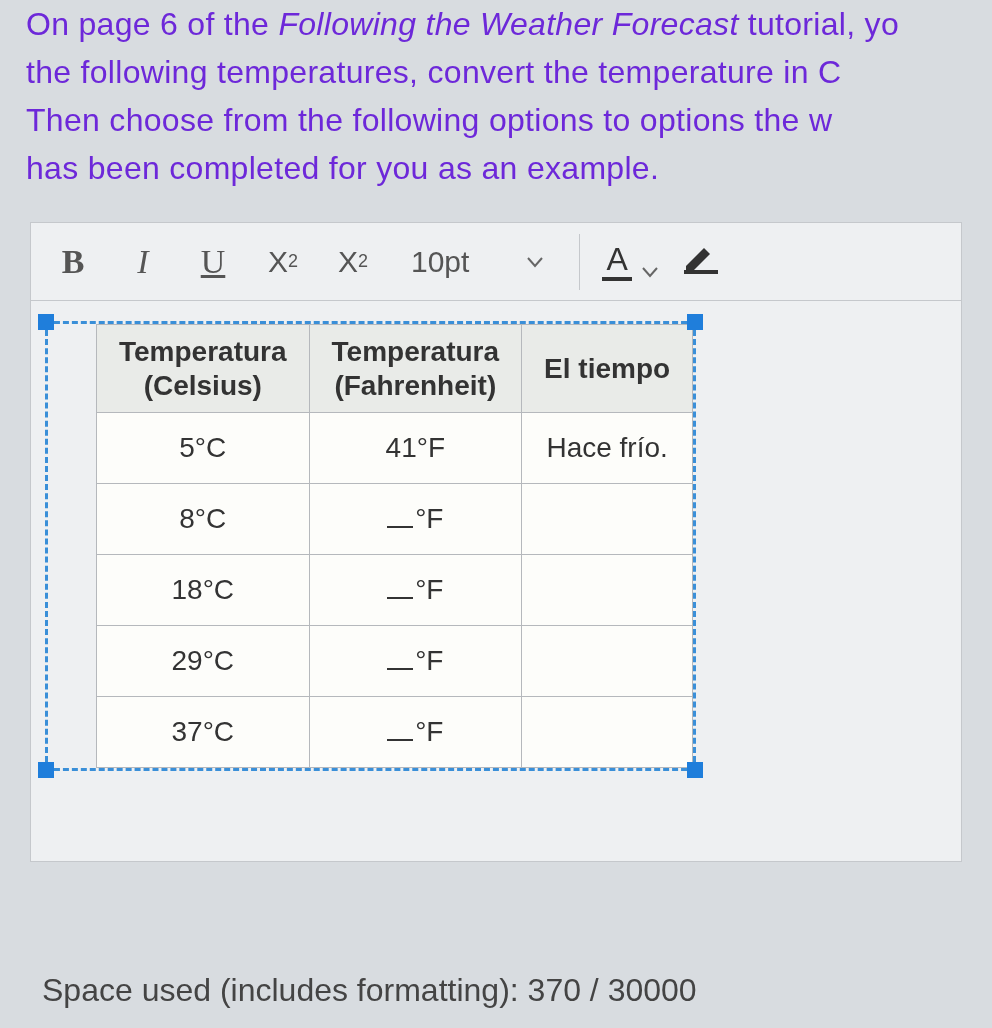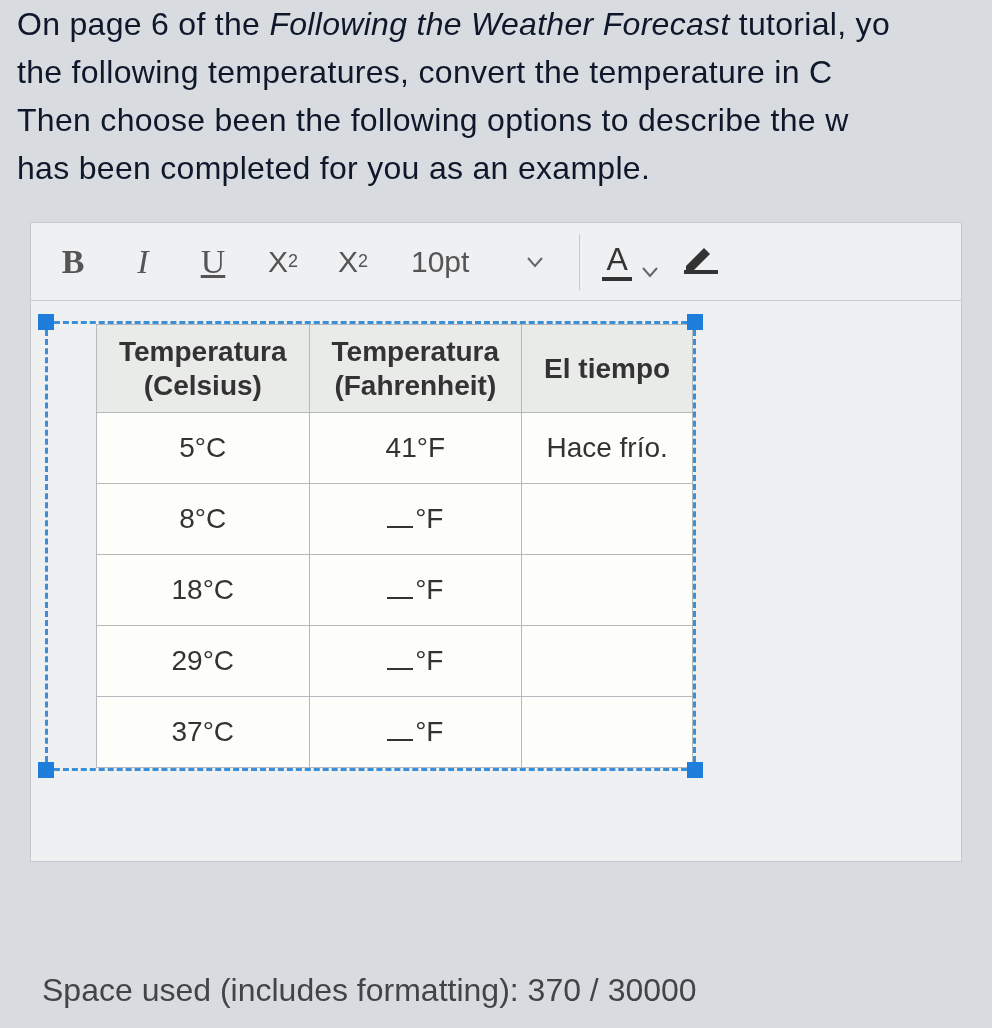--- a/index.html
+++ b/index.html
@@ -11,23 +11,23 @@
       line-height: 1.5;
       overflow: hidden;
     }
     .page {
       padding: 0 0 0 0;
       width: 992px;
       height: 1028px;
       position: relative;
     }
     .instructions {
-      padding: 0 30px 20px 17px;
+      padding: 0 30px 20px 26px;
       font-size: 32px;
-      color: #0f172a;
+      color: #6d28d9;
       letter-spacing: 0.3px;
     }
     .instructions .italic {
       font-style: italic;
     }
     .editor-wrap {
       margin: 10px 30px 0 30px;
       background: #eef0f2;
       border: 1px solid #c5c8cc;
     }
@@ -155,21 +155,21 @@
       color: #444;
     }
   </style>
 </head>
 <body>
 
 <div class="page">
   <div class="instructions">
     <span>On page 6 of the </span><span class="italic">Following the Weather Forecast</span><span> tutorial, yo</span><br>
     <span>the following temperatures, convert the temperature in C</span><br>
-    <span>Then choose been the following options to describe the w</span><br>
+    <span>Then choose from the following options to options the w</span><br>
     <span>has been completed for you as an example.</span>
   </div>
 
   <div class="editor-wrap">
     <div class="toolbar">
       <div class="tb-btn bold">B</div>
       <div class="tb-btn italic">I</div>
       <div class="tb-btn underline">U</div>
       <div class="tb-btn sup">
         <span>X</span>

